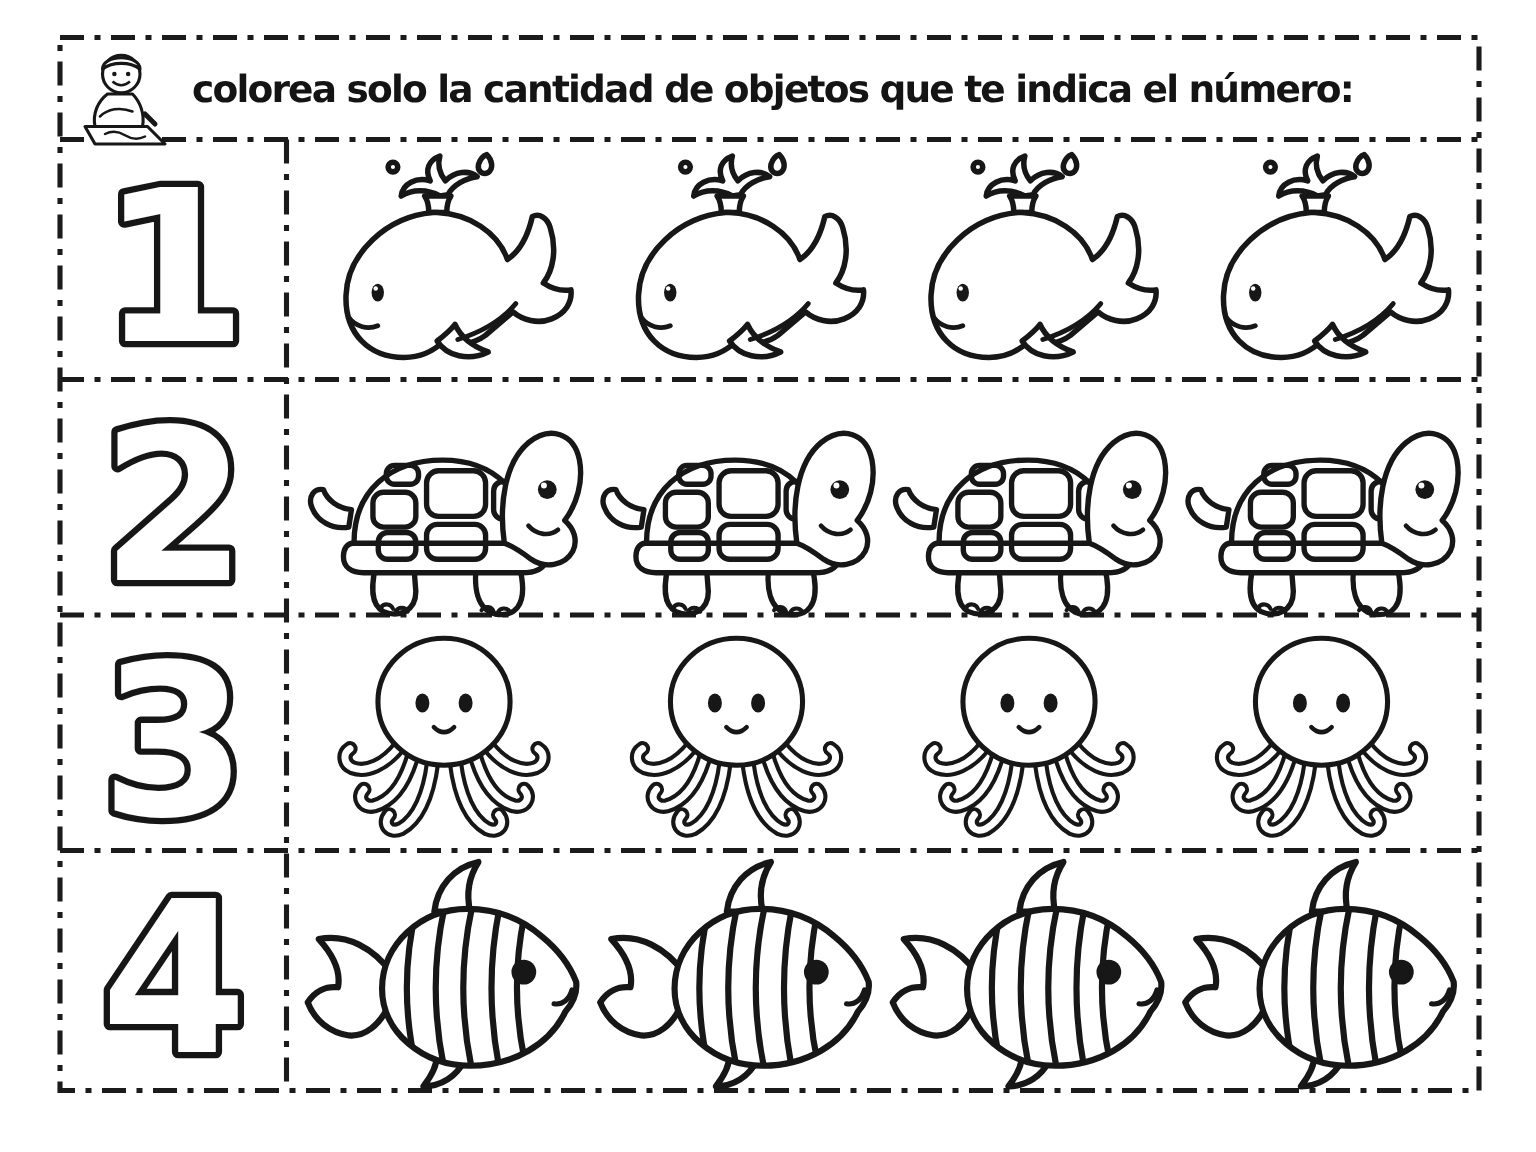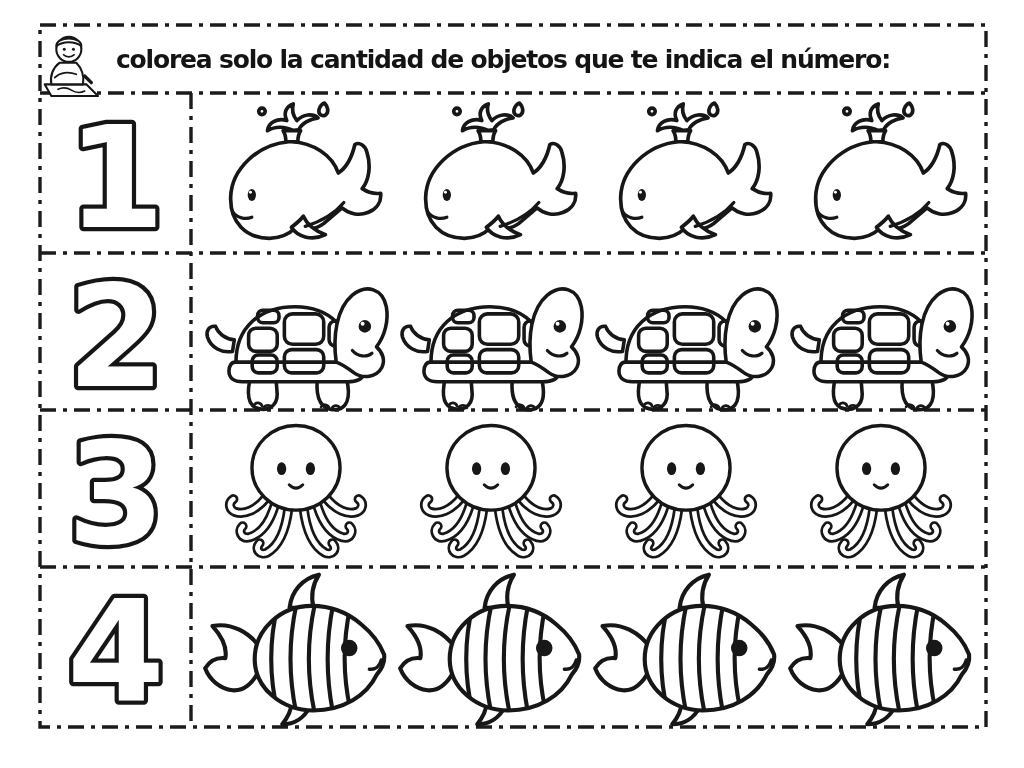--- a/index.html
+++ b/index.html
@@ -1,19 +1,19 @@
 <!DOCTYPE html>
 <html><head>
 <meta charset="utf-8">
 <style>
   html,body{margin:0;padding:0;background:#e8e8e8;}
   #page{position:relative;width:1024px;height:768px;background:#ffffff;overflow:hidden;
         font-family:"DejaVu Sans","Liberation Sans",sans-serif;color:#1a1a1a;}
   #grid{position:absolute;left:0;top:0;z-index:0;}
-  #header{position:absolute;left:28px;top:25px;width:946px;height:68px;z-index:2;
+  #header{position:absolute;left:40px;top:25px;width:946px;height:68px;z-index:2;
           display:flex;align-items:center;gap:8px;padding-left:10px;box-sizing:border-box;}
   .kid-svg{width:70px;height:72px;margin-top:14px;flex:0 0 auto;}
   #title{font-size:25px;font-weight:800;letter-spacing:-1.2px;white-space:nowrap;color:#141414;}
   .row{position:absolute;left:40px;width:946px;display:flex;z-index:1;}
   .num-cell{width:151px;flex:0 0 151px;display:flex;align-items:center;justify-content:center;}
   .num-svg{width:122px;height:144px;overflow:visible;}
   .bubble-digit{font-family:"DejaVu Sans","Liberation Sans",sans-serif;font-weight:bold;
                 font-size:150px;fill:#ffffff;stroke:#161616;stroke-width:9;
                 paint-order:stroke;stroke-linejoin:round;}
   .animal-cell{flex:1;display:flex;justify-content:space-around;align-items:center;padding:0 8px;}

